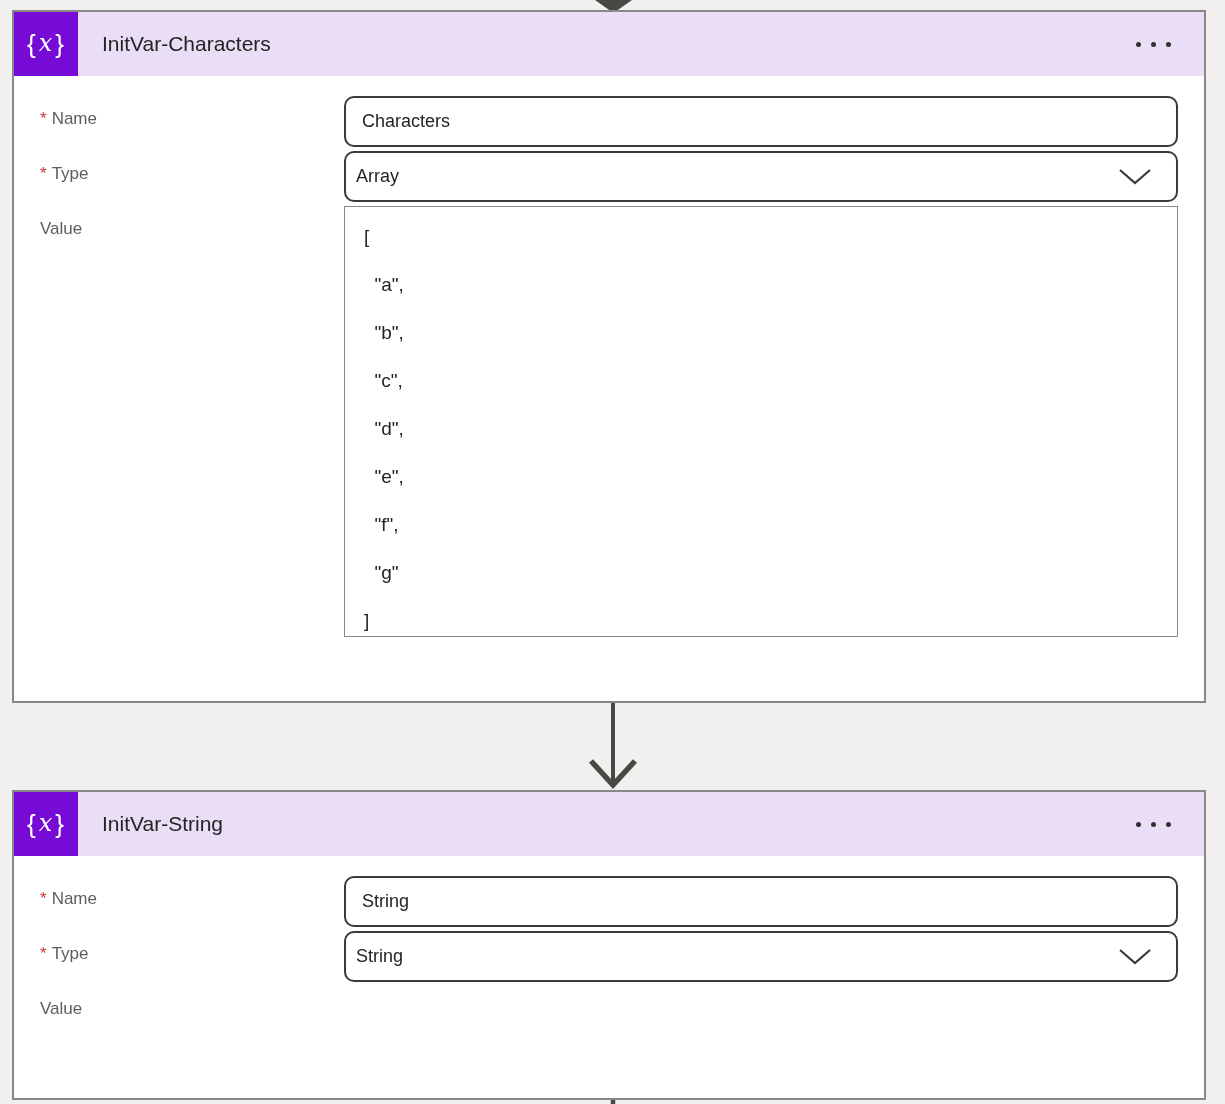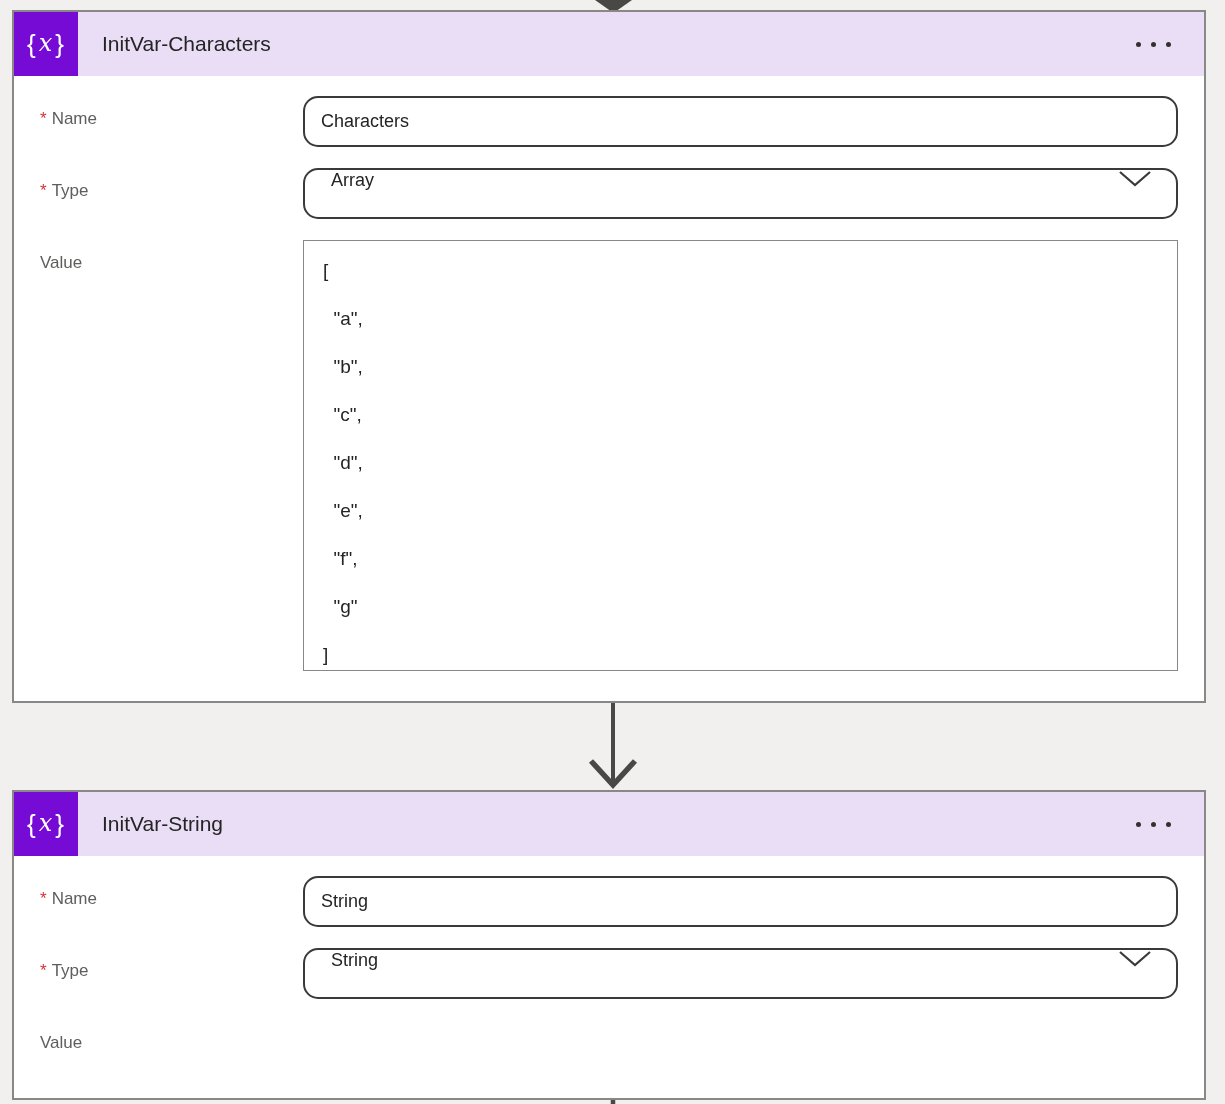--- a/index.html
+++ b/index.html
@@ -62,49 +62,49 @@
   }
   .dots { display:flex; }
   .dots i {
     display:block;
     width:5px; height:5px; border-radius:50%;
     background:#323130;
     margin:0 5px;
   }
 
   .card-body { padding:20px 26px 0 26px; }
-  .row { display:flex; align-items:flex-start; margin-bottom:21px; }
+  .row { display:flex; align-items:flex-start; margin-bottom:4px;gap:41px; }
   .field-label {
     width:263px; flex:0 0 263px;
     padding-top:13px;
     font-size:17px;
     color:#605e5c;
   }
   .req { color:#d13438; margin-right:5px; }
 
   .input {
     flex:1;
     height:51px;
     border:2px solid #3b3a39;
-    border-radius:15px;
+    border-radius:10px;
     background:#ffffff;
     font-family:inherit;
     font-size:18px;
     color:#242424;
     padding:0 16px;
     box-sizing:border-box;
   }
   input.input { outline:none; }
   input.input.gray { border:2px solid #979593; border-radius:2px; }
   input.input.gray::placeholder { color:#605e5c; opacity:1; }
 
   .select {
-    display:flex; align-items:flex-start;
+    display:flex; align-items:center;
     justify-content:space-between;
-    padding-left:26px;
+    padding-left:10px;
     cursor:pointer;
   }
   .select .chev { margin-right:8px; flex:0 0 auto; }
 
   .textarea {
     flex:1;
     height:431px;
     border:1px solid #8a8886;
     font-size:19px;
     line-height:48px;

